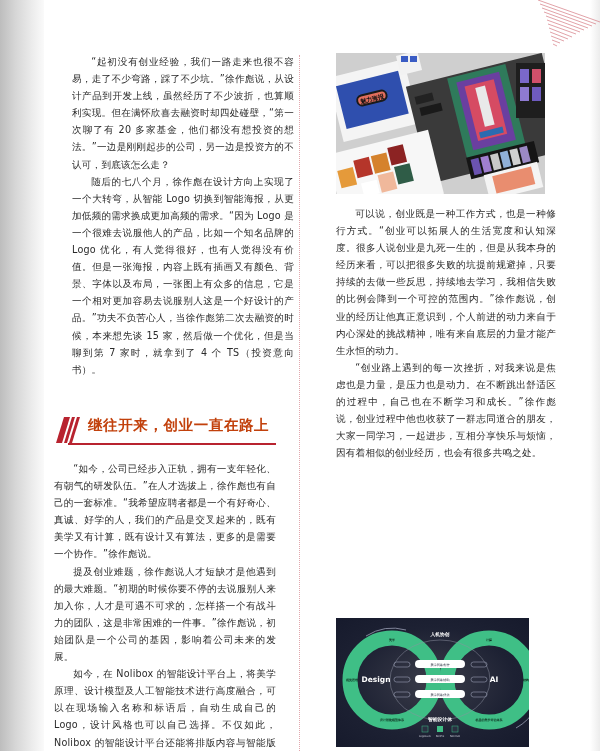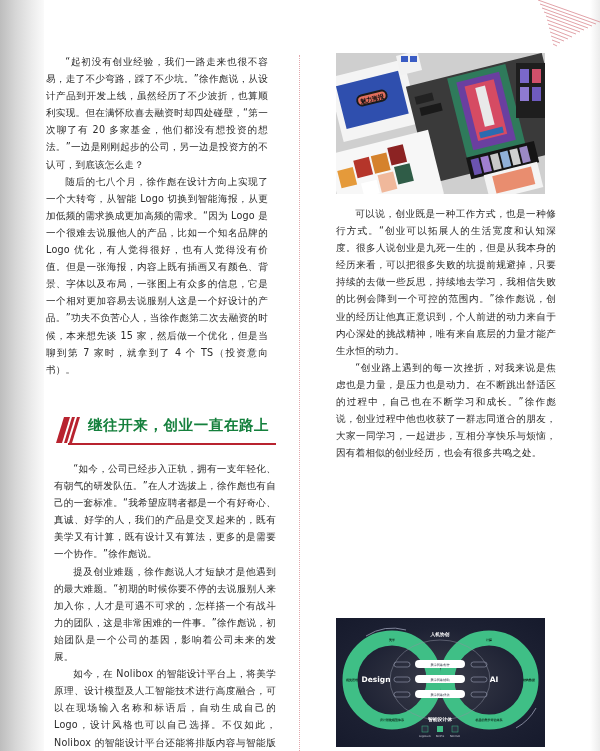--- a/index.html
+++ b/index.html
@@ -7,29 +7,29 @@
        font-family:"DejaVu Sans","Liberation Sans",sans-serif;color:#2a2a2a;}
   .spine{position:absolute;left:0;top:0;width:44px;height:751px;
          background:linear-gradient(90deg,#bdbdbd 0%,#d6d6d6 35%,#ededed 75%,#fafafa 100%);}
   .right-edge{position:absolute;right:0;top:0;width:10px;height:751px;
          background:linear-gradient(90deg,#ffffff,#ececec);}
   .divider{position:absolute;left:299px;top:55px;height:696px;width:0;
          border-left:1px dotted #e2a7ad;}
   .stripes{position:absolute;left:538px;top:0;width:62px;height:55px;overflow:hidden;}
   .col{position:absolute;font-size:9.6px;line-height:17.1px;letter-spacing:0.2px;text-align:justify;}
   .col p{margin:0;text-indent:2em;}
-  #left{left:46px;top:53px;width:222px;}
+  #left{left:72px;top:53px;width:222px;}
   #left2{left:54px;top:460px;width:222px;}
   #right1{left:336px;top:205px;width:220px;}
   .heading{position:absolute;left:56px;top:413px;width:222px;height:36px;}
   .heading .bars{position:absolute;left:0;top:4px;width:28px;height:26px;}
-  .heading .title{position:absolute;left:32px;top:3px;font-size:14.5px;font-weight:bold;color:#15803d;letter-spacing:0.6px;white-space:nowrap;}
+  .heading .title{position:absolute;left:32px;top:3px;font-size:14.5px;font-weight:bold;color:#c2410c;letter-spacing:0.6px;white-space:nowrap;}
   .heading .underline{position:absolute;left:12px;top:30px;width:208px;height:2px;background:#b8232f;}
   .photo{position:absolute;left:336px;top:53px;width:209px;height:141px;overflow:hidden;background:#d9d9d9;}
-  .diagram{position:absolute;left:336px;top:618px;width:209px;height:129px;overflow:hidden;
+  .diagram{position:absolute;left:336px;top:618px;width:193px;height:129px;overflow:hidden;
            background:radial-gradient(ellipse at 50% 50%,#3b3d4a 0%,#1d2133 60%,#161a2c 100%);}
 </style>
 </head>
 <body>
 
 <div class="spine"></div>
 <div class="right-edge"></div>
 
 <svg class="stripes" viewBox="0 0 62 55">
   <g stroke="#d98a92" stroke-width="0.8">

